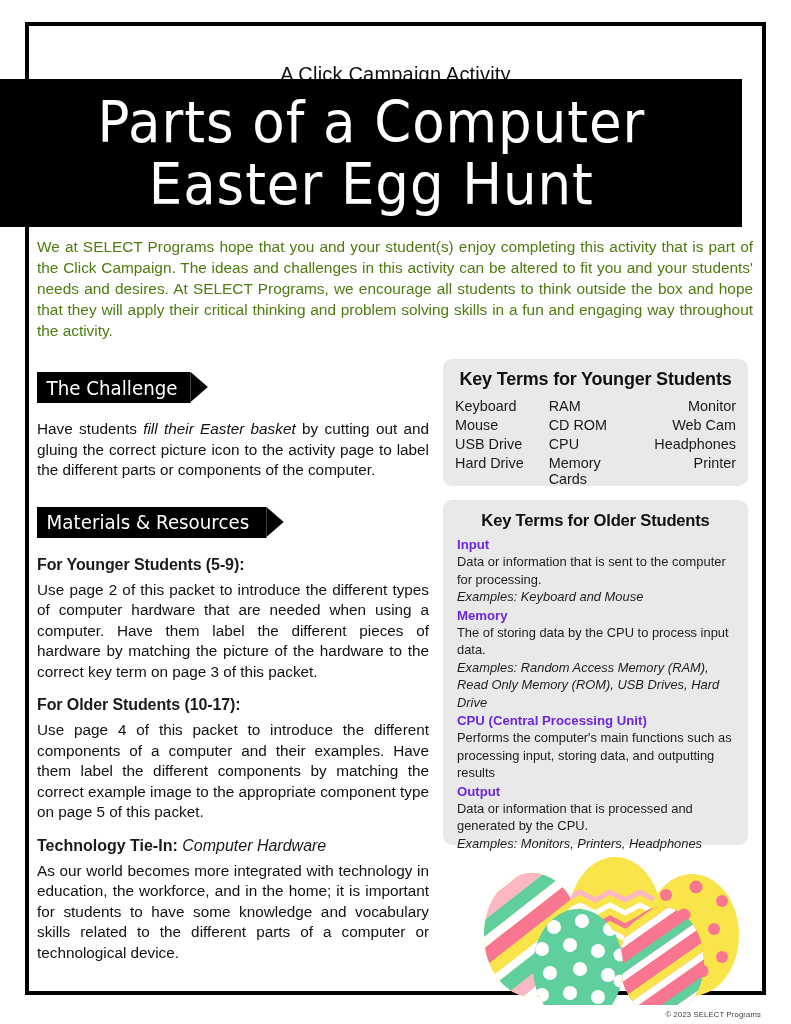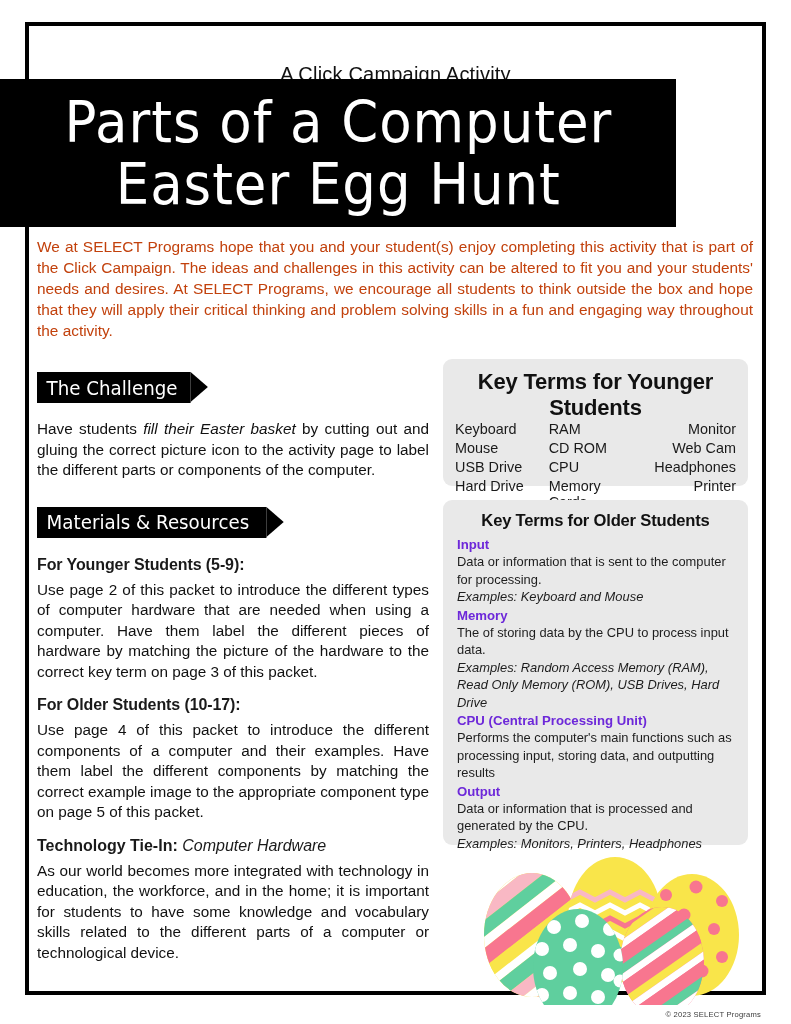--- a/index.html
+++ b/index.html
@@ -27,21 +27,21 @@
     left:29px;top:26px;right:29px;height:60px;
     display:flex;align-items:flex-end;justify-content:center;
   }
   .subtitle-strip .txt{
     font-size:20px;letter-spacing:.2px;color:#111;
   }
 
   
   .title-band{
     position:absolute;
-    left:0;top:79px;width:676px;height:148px;
+    left:0;top:79px;width:742px;height:148px;
     background:#000;
     color:#fff;
     display:flex;flex-direction:column;
     align-items:center;justify-content:center;
     line-height:1.02;
   }
   .title-band .l1,.title-band .l2{
     font-size:57px;
     font-weight:400;
     letter-spacing:1px;
@@ -50,21 +50,21 @@
   }
   .title-band .l2{margin-top:4px;}
 
   
   .intro{
     position:absolute;
     left:37px;top:236px;width:716px;
     font-size:15.4px;
     line-height:21px;
     text-align:justify;
-    color:#c2410c;
+    color:#4d7c0f;
   }
 
   
   .leftcol{position:absolute;left:37px;top:372px;width:392px;}
 
   .tab{
     position:relative;
     height:31px;
     background:#000;
     color:#fff;
@@ -102,22 +102,22 @@
   .panel{
     position:absolute;
     background:#e9e9e9;
     border-radius:9px;
     box-sizing:border-box;
   }
   #panel-young{left:443px;top:359px;width:305px;height:127px;padding:10px 12px 8px;}
   #panel-old{left:443px;top:500px;width:305px;height:345px;padding:11px 14px 16px;}
 
   .panel-title{
-    text-align:center;font-weight:bold;font-size:22px;
-    margin-bottom:0;color:#111;letter-spacing:-.2px;
+    text-align:center;font-weight:bold;font-size:18px;
+    margin-bottom:8px;color:#111;letter-spacing:-.2px;
   }
   #panel-old .panel-title{font-size:16.6px;margin-bottom:5px;}
 
   .terms-grid{
     display:grid;
     grid-template-columns:1fr 1fr 1fr;
     row-gap:3px;
     font-size:14.4px;
     color:#1a1a1a;
   }

